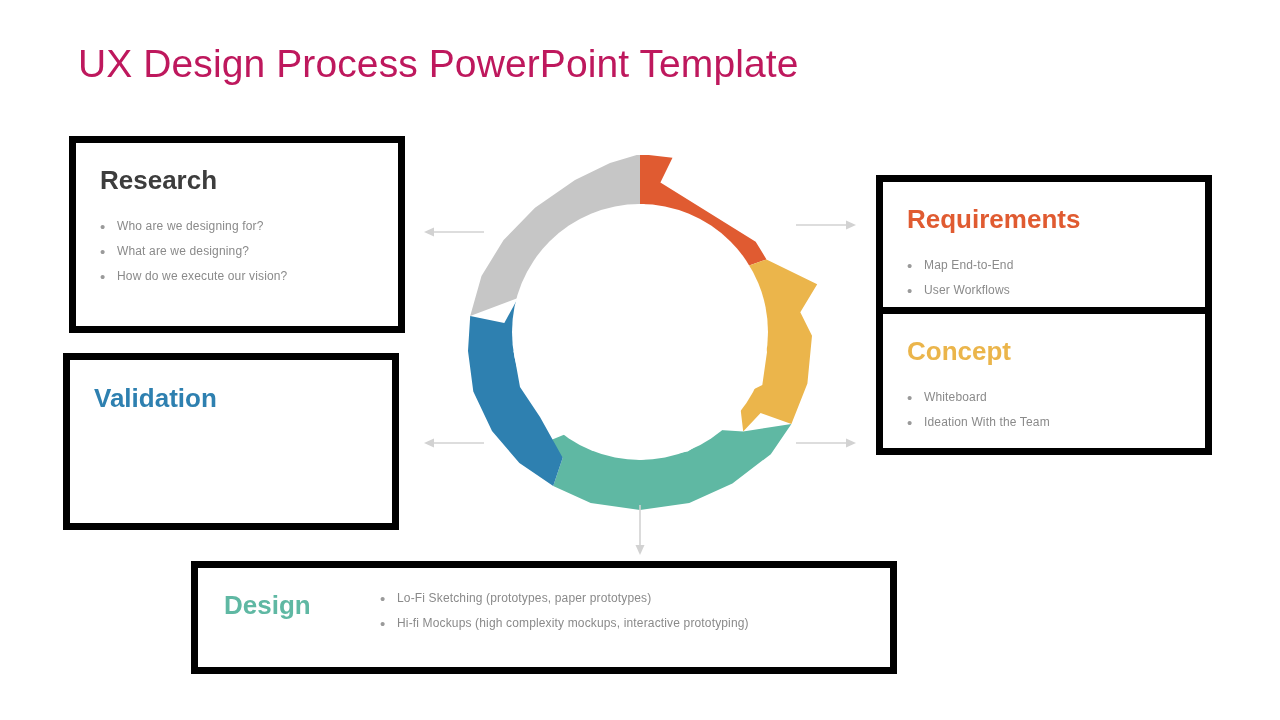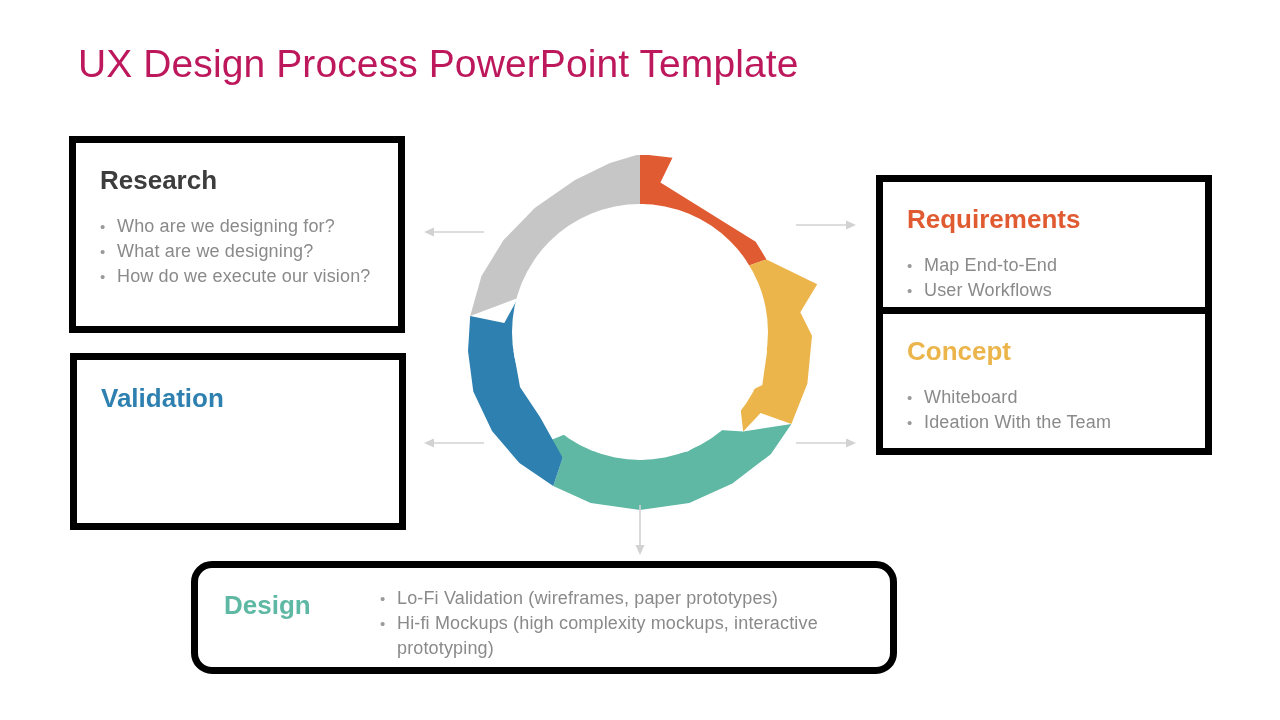--- a/index.html
+++ b/index.html
@@ -42,52 +42,52 @@
     white-space: nowrap;
   }
   .bullets {
     list-style: none;
     margin: 0;
     padding: 0;
   }
   .bullets li {
     position: relative;
     padding-left: 19px;
-    font-size: 18px;
+    font-size: 12px;
     line-height: 25px;
     color: #8a8a8a;
     letter-spacing: 0.15px;
   }
   .bullets li::before {
     content: "\2022";
     position: absolute;
     left: 2px;
     top: 0;
     color: #9a9a9a;
     font-size: 15px;
   }
 
   
   #panel-research { left: 69px;  top: 136px; width: 336px; height: 197px; }
   #panel-research .panel-heading { position: absolute; left: 24px; top: 24px; color: #3d3d3d; }
   #panel-research .bullets       { position: absolute; left: 22px; top: 71px; width: 300px; }
 
-  #panel-validation { left: 70px; top: 353px; width: 336px; height: 177px; padding-left: 24px; }
+  #panel-validation { left: 63px; top: 353px; width: 336px; height: 177px; padding-left: 24px; }
   #panel-validation .panel-heading { position: absolute; left: 24px; top: 25px; color: #2E80B0; }
   #panel-validation .bullets       { position: absolute; left: 22px; top: 72px; width: 300px; }
 
   #panel-requirements { left: 876px; top: 136px; width: 336px; height: 148px; margin-top: 39px; }
   #panel-requirements .panel-heading { position: absolute; left: 24px; top: 24px; color: #E05B31; }
   #panel-requirements .bullets       { position: absolute; left: 22px; top: 71px; width: 300px; }
 
   #panel-concept { left: 876px; top: 307px; width: 336px; height: 148px; }
   #panel-concept .panel-heading { position: absolute; left: 24px; top: 24px; color: #EBB54B; }
   #panel-concept .bullets       { position: absolute; left: 22px; top: 71px; width: 300px; }
 
-  #panel-design { left: 191px; top: 561px; width: 706px; height: 113px; border-radius: 21px; }
+  #panel-design { left: 191px; top: 561px; width: 706px; height: 113px; }
   #panel-design .panel-heading { position: absolute; left: 26px; top: 24px; color: #5FB8A3; }
   #panel-design .bullets       { position: absolute; left: 180px; top: 18px; width: 510px; }
 
   
   #cycle-diagram {
     position: absolute;
     left: 440px;
     top: 155px;
     width: 400px;
     height: 355px;
@@ -258,16 +258,16 @@
   <div class="panel-heading">Concept</div>
   <ul class="bullets">
     <li>Whiteboard</li>
     <li>Ideation With the Team</li>
   </ul>
 </div>
 
 <div class="panel" id="panel-design">
   <div class="panel-heading">Design</div>
   <ul class="bullets">
-    <li>Lo-Fi Validation (wireframes, paper prototypes)</li>
+    <li>Lo-Fi Sketching (prototypes, paper prototypes)</li>
     <li>Hi-fi Mockups (high complexity mockups, interactive prototyping)</li>
   </ul>
 </div>
 
 </body></html>

